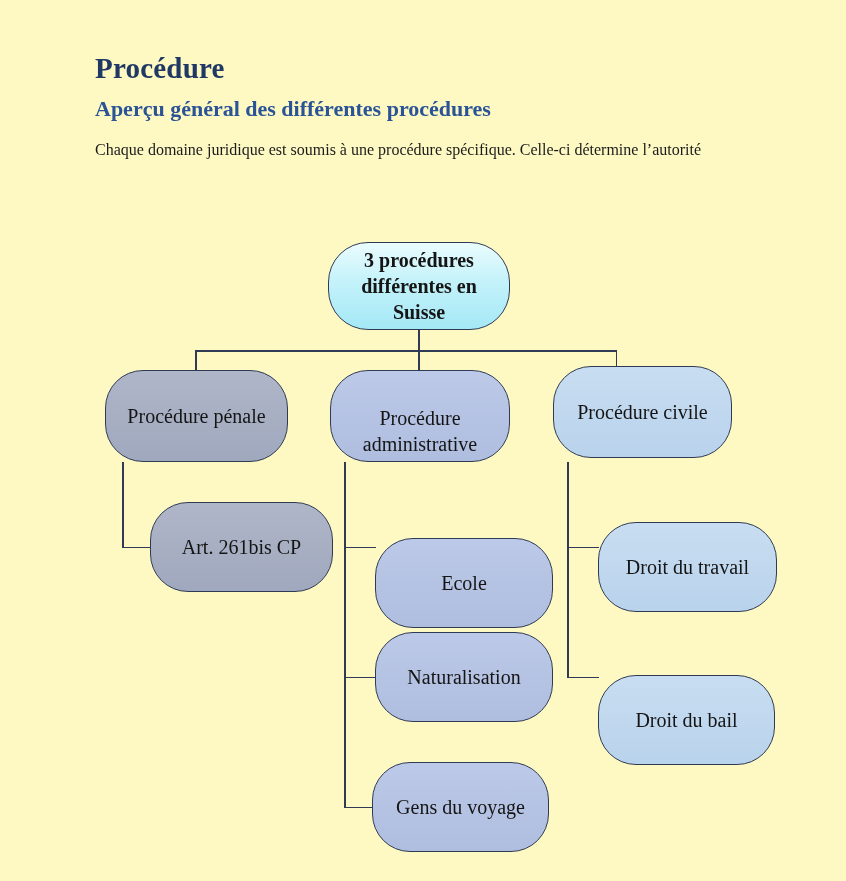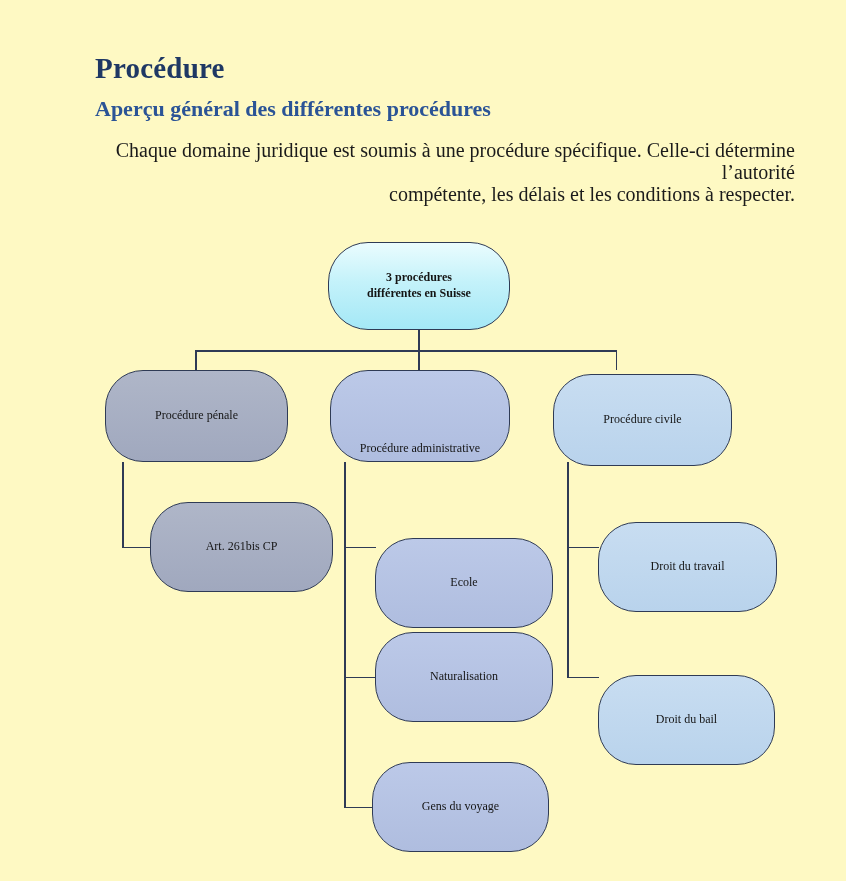--- a/index.html
+++ b/index.html
@@ -30,41 +30,40 @@
     top: 96px;
     font-size: 22px;
     font-weight: bold;
     color: #2B5496;
   }
   .doc-intro {
     position: absolute;
     left: 95px;
     top: 139px;
     width: 700px;
-    font-size: 20px;
+    font-size: 16px;
     line-height: 22px;
     color: #1b1b1b;
-    text-align: right;
   }
   .diagram {
     position: absolute;
     left: 0;
     top: 0;
     width: 846px;
     height: 881px;
   }
   .node {
     position: absolute;
     display: flex;
     align-items: center;
     justify-content: center;
     text-align: center;
     border: 1.5px solid #2F3B55;
     border-radius: 38px;
-    font-size: 12px;
+    font-size: 20px;
     color: #151515;
     line-height: 1.3;
     padding: 4px 18px;
     box-sizing: border-box;
   }
   .node.root {
     left: 328px; top: 242px; width: 182px; height: 88px;
     background: linear-gradient(180deg, #EAFCFE 0%, #C4F2FA 45%, #A4E8F6 100%);
     font-weight: bold;
     border-radius: 40px;
@@ -73,21 +72,21 @@
     background: linear-gradient(180deg, #AFB6C8 0%, #A0A8BE 100%);
   }
   .node.periwinkle {
     background: linear-gradient(180deg, #BCC9E8 0%, #AFBDDF 100%);
   }
   .node.lightblue {
     background: linear-gradient(180deg, #C8DDF1 0%, #B9D3EC 100%);
   }
   .n-penale   { left: 105px; top: 370px; width: 183px; height: 92px; }
   .n-admin    { left: 330px; top: 370px; width: 180px; height: 92px; align-items: flex-end; }
-  .n-civile   { left: 553px; top: 374px; width: 179px; height: 92px; }
+  .n-civile   { left: 553px; top: 366px; width: 179px; height: 92px; }
   .n-art      { left: 150px; top: 502px; width: 183px; height: 90px; }
   .n-ecole    { left: 375px; top: 502px; width: 178px; height: 90px; margin-top: 36px; }
   .n-travail  { left: 598px; top: 522px; width: 179px; height: 90px; align-items: center; }
   .n-natur    { left: 375px; top: 632px; width: 178px; height: 90px; }
   .n-bail     { left: 598px; top: 632px; width: 177px; height: 90px; margin-top: 43px; }
   .n-gens     { left: 372px; top: 762px; width: 177px; height: 90px; }
   .line {
     position: absolute;
     background: #2F3B55;
   }
@@ -114,21 +113,20 @@
 </head>
 <body>
 
 <div class="page">
 
   <div class="doc-title">Procédure</div>
   <div class="doc-heading">Aperçu général des différentes procédures</div>
 
   <div class="doc-intro">
     <div>Chaque domaine juridique est soumis à une procédure spécifique. Celle-ci détermine l’autorité</div>
-    <div>compétente, les délais et les conditions à respecter.</div>
   </div>
 
   <div class="diagram">
 
     <div class="line l-stem"></div>
     <div class="line l-bus"></div>
     <div class="line l-drop-l"></div>
     <div class="line l-drop-r"></div>
     <div class="line l-pen-v"></div>
     <div class="line l-pen-h"></div>

